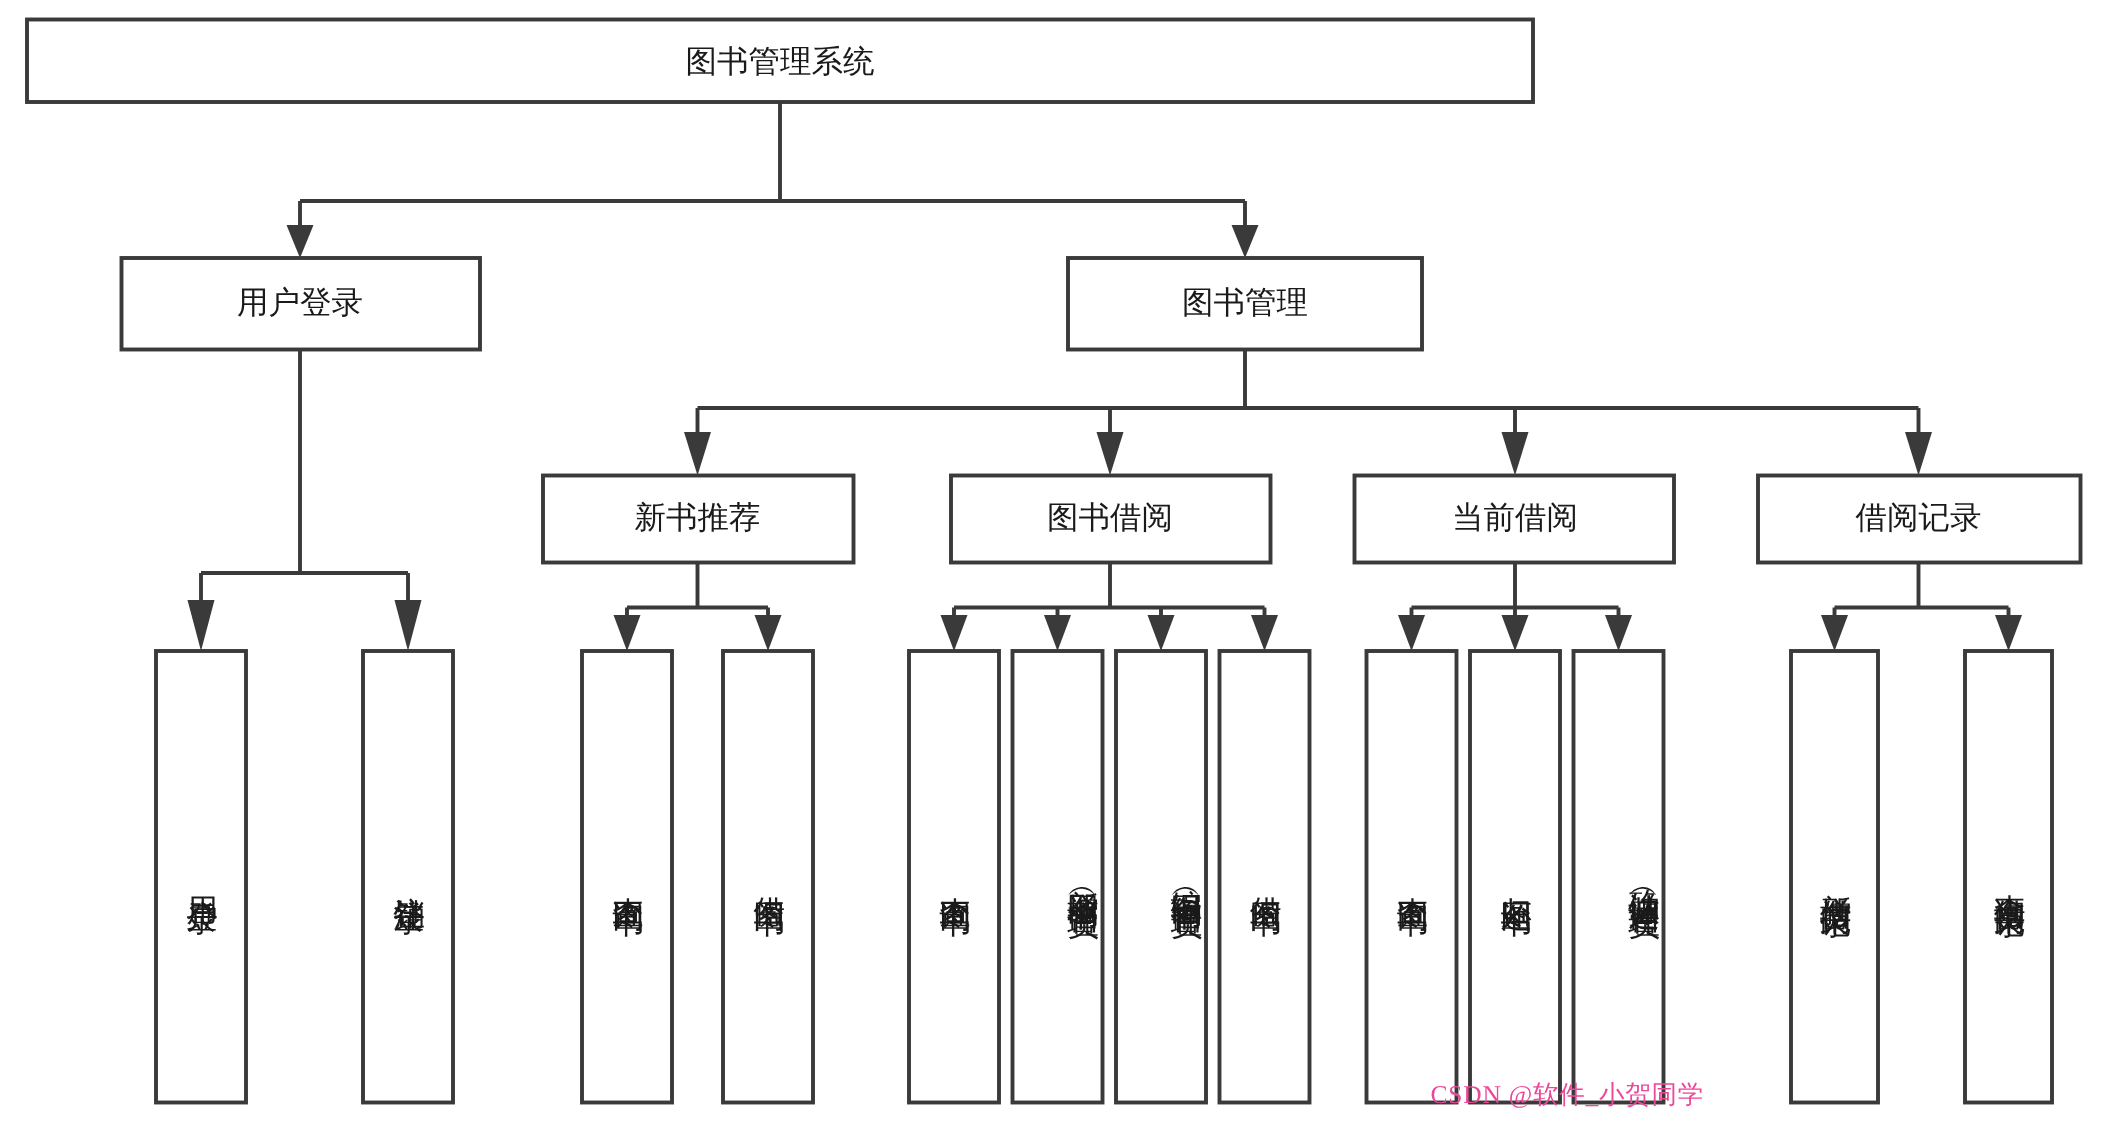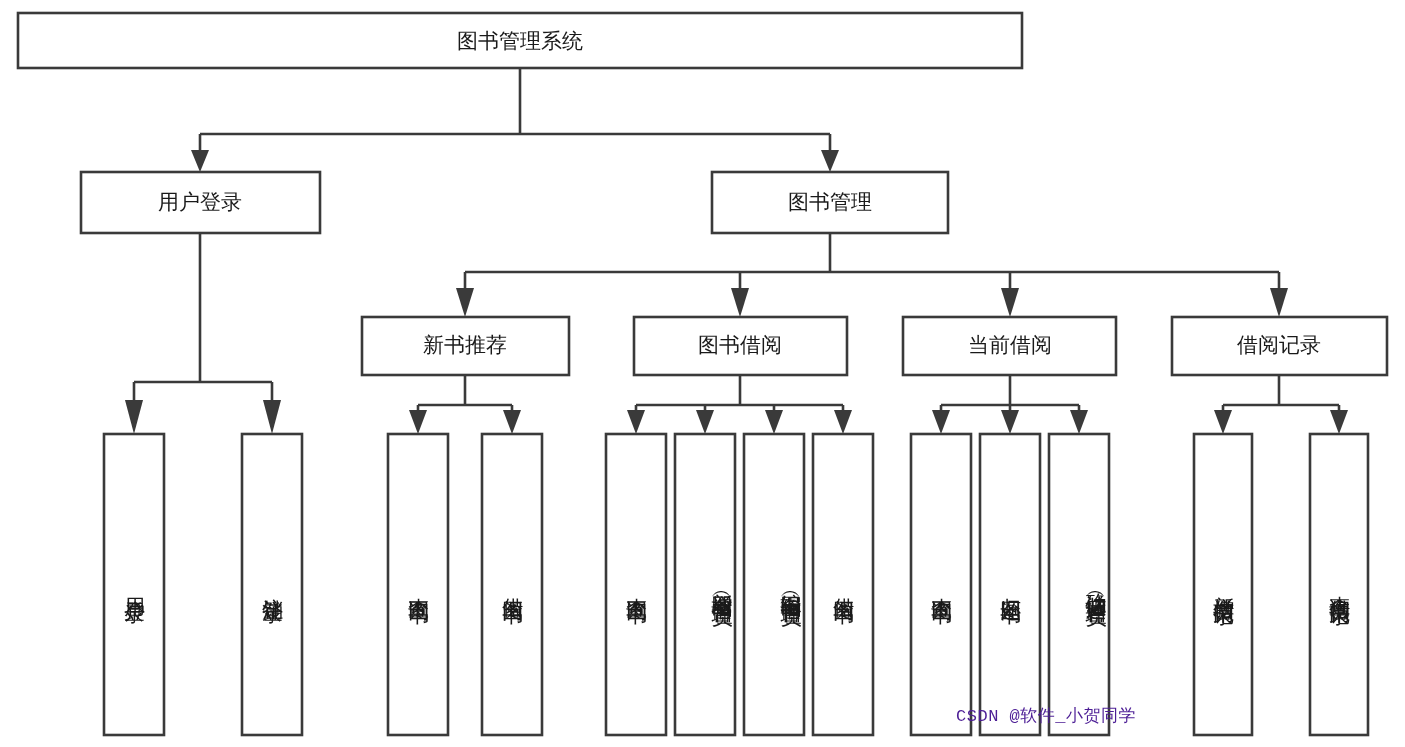--- a/index.html
+++ b/index.html
@@ -61,24 +61,24 @@
     letter-spacing: 2px;
     white-space: nowrap;
     display: flex;
     align-items: center;
     justify-content: center;
     pointer-events: none;
   }
   .watermark {
     position: absolute;
     right: 16px;
-    bottom: 20px;
-    font-family: Liberation Mono, monospace;
+    bottom: 6px;
+    font-family: Liberation Serif, serif;
     font-size: 17px;
-    color: #4c1d95;
+    color: #ec4899;
     white-space: nowrap;
     letter-spacing: 0.5px;
   }
 </style>
 </head>
 <body>
 
 <div id="diagram-root">
 
   <svg id="flow-svg" viewBox="0 0 1405 747" xmlns="http://www.w3.org/2000/svg">

